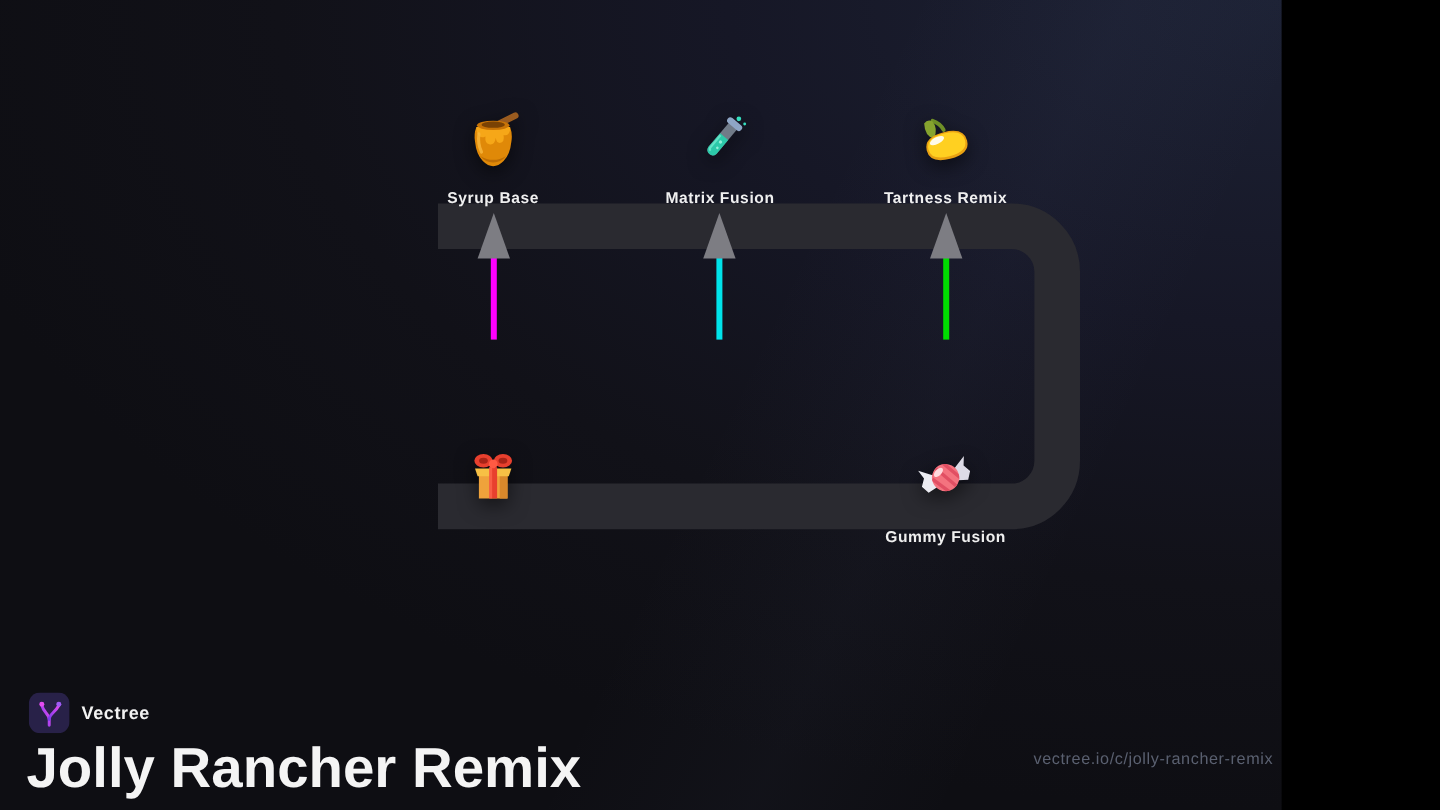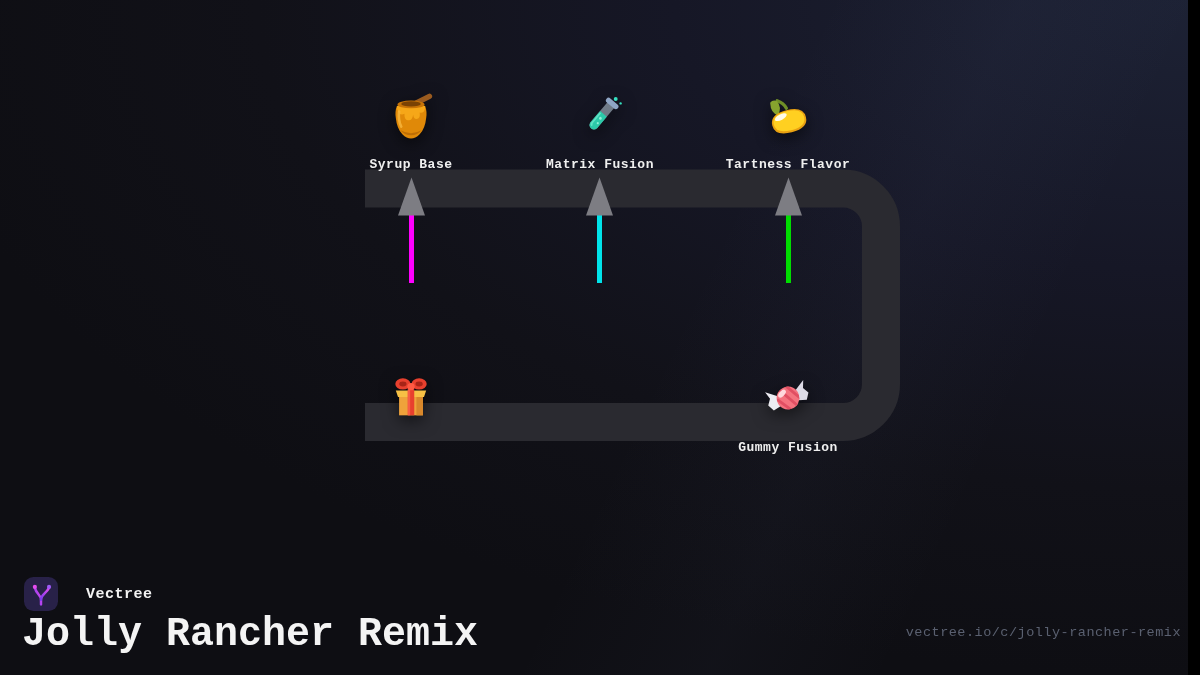--- a/index.html
+++ b/index.html
@@ -1,41 +1,41 @@
 <!DOCTYPE html>
 <html><head>
 <meta charset="utf-8">
 <style>
   html,body{margin:0;padding:0;background:#000;}
   .card{
     position:relative;
-    width:1188px;height:675px;
+    width:1068px;height:675px;
     overflow:hidden;
-    font-family:Liberation Mono, monospace;
+    font-family:Liberation Sans, sans-serif;
     background:
       linear-gradient(115deg, rgba(120,135,190,0.00) 55%, rgba(120,135,190,0.035) 68%, rgba(120,135,190,0.00) 80%),
       radial-gradient(135% 125% at 100% 0%, #1d2235 0%, #161726 32%, #111118 58%, #0e0e13 80%);
   }
   .abs{position:absolute;}
   .node-label{
     width:240px;
     text-align:center;
     color:#efefef;
     font-size:13px;
     font-weight:bold;
     letter-spacing:0.5px;
     white-space:nowrap;
   }
   .node-icon{
     width:52px;height:52px;
     filter:drop-shadow(0 5px 8px rgba(0,0,0,0.55));
   }
-  .brand-row{display:flex;align-items:center;gap:28px;}
+  .brand-row{display:flex;align-items:center;gap:10px;}
   .brand-name{color:#f2f2f2;font-size:15px;font-weight:bold;letter-spacing:0.5px;}
-  .page-title{color:#f4f4f4;font-size:40px;font-weight:bold;letter-spacing:0px;white-space:nowrap;}
+  .page-title{color:#f4f4f4;font-size:47px;font-weight:bold;letter-spacing:0px;white-space:nowrap;}
   .share-url{color:#5a6070;font-size:13.5px;letter-spacing:0.5px;white-space:nowrap;}
 </style>
 </head>
 <body>
 
 <div class="card">
 
   <svg class="abs" style="left:0;top:0;" width="1200" height="675" viewBox="0 0 1200 675">
 
     <path d="M 365 188.5 L 843 188.5 A 38 38 0 0 1 881 226.5 L 881 384 A 38 38 0 0 1 843 422 L 365 422" fill="none" stroke-width="38" stroke-linecap="butt" stroke="#2a2a30"></path>
@@ -83,21 +83,21 @@
     <svg class="node-icon" viewBox="0 0 48 48">
       <path d="M14 8 Q20 10 22.5 15" stroke="#6f8f27" stroke-width="3" fill="none" stroke-linecap="round"></path>
       <path d="M7.5 10 Q8 20 15 21.5 Q18.5 14 14 8.5 Q10 6.5 7.5 10 Z" fill="#86a32e"></path>
       <g transform="rotate(-14 25 27)">
         <path d="M9 27 Q9 16.5 25 16.5 Q41 16.5 41 27 Q41 37.5 25 37.5 Q9 37.5 9 27 Z" fill="#e9a112"></path>
         <path d="M10.5 26.5 Q10.5 17.5 25 17.5 Q39.5 17.5 39.5 26.5 Q39.5 35.5 25 35.5 Q10.5 35.5 10.5 26.5 Z" fill="#ffd021"></path>
         <ellipse cx="18.5" cy="21.5" rx="6" ry="2.6" fill="#ffffff" opacity="0.9" transform="rotate(-14 18.5 21.5)"></ellipse>
       </g>
     </svg>
   </div>
-  <div class="abs node-label" style="left:668px;top:157px;">Tartness Flavor</div>
+  <div class="abs node-label" style="left:668px;top:157px;">Tartness Remix</div>
 
   <div class="abs" style="left:385px;top:372px;">
     <svg class="node-icon" viewBox="0 0 48 48">
       <path d="M13 22 L35 22 L35 40 L13 40 Z" fill="#efa23b"></path>
       <path d="M29 22 L35 22 L35 40 L29 40 Z" fill="#d9882b"></path>
       <path d="M10 17 L38 17 L36 23 L12 23 Z" fill="#f7c045"></path>
       <rect x="21" y="16" width="6" height="24" fill="#e8402e"></rect>
       <rect x="21" y="16" width="2.2" height="24" fill="#ff6a50" opacity="0.7"></rect>
       <ellipse cx="16.5" cy="11" rx="7" ry="5.2" fill="#e8402e"></ellipse>
       <ellipse cx="31.5" cy="11" rx="7" ry="5.2" fill="#e8402e"></ellipse>

